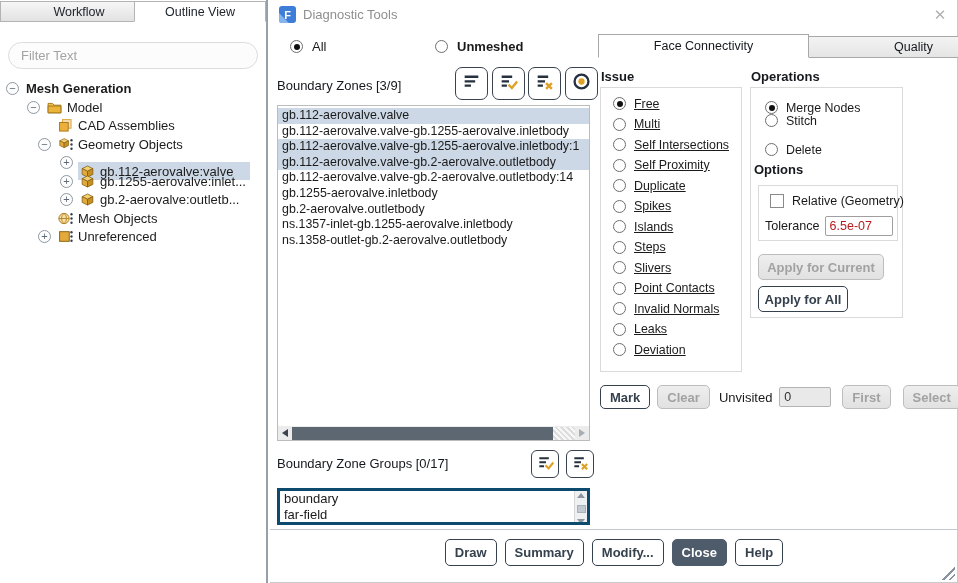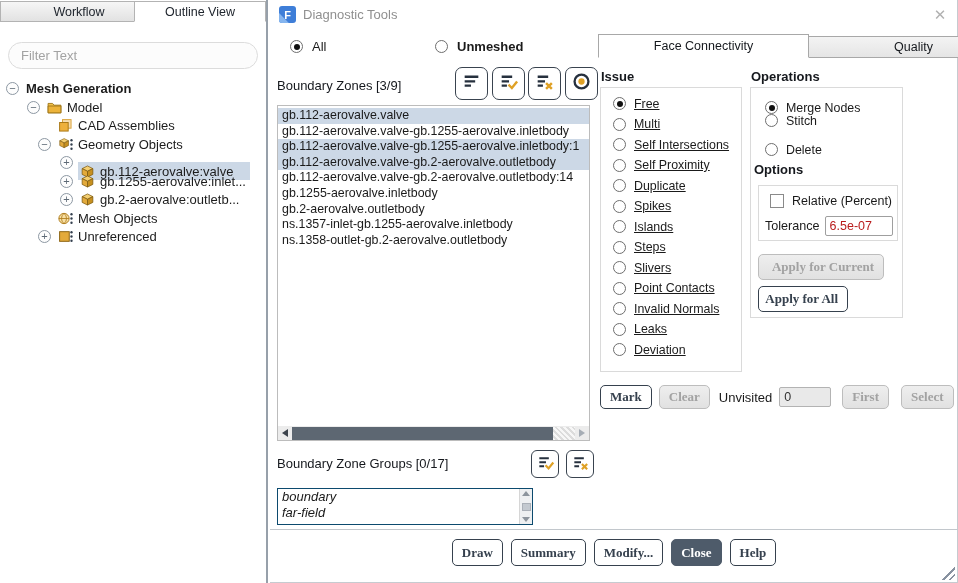--- a/index.html
+++ b/index.html
@@ -65,22 +65,22 @@
   .hscroll{position:absolute;left:0;bottom:0;width:311px;height:14px;background:#ececec;display:flex;align-items:center;}
   .harrow{width:14px;height:14px;display:flex;align-items:center;justify-content:center;flex:none;}
   .tri-left{width:0;height:0;border-top:4px solid transparent;border-bottom:4px solid transparent;
       border-right:6px solid #3d444d;}
   .tri-right{width:0;height:0;border-top:4px solid transparent;border-bottom:4px solid transparent;
       border-left:6px solid #a6adb5;}
   .hthumb{width:261px;height:13px;background:#5d6772;flex:none;}
   .hhatch{width:22px;height:13px;flex:none;
       background:repeating-linear-gradient(45deg,#f7f7f7 0 2px,#dcdcdc 2px 4px);}
 
-  .glist{position:absolute;left:7px;top:488px;width:256px;height:37px;box-sizing:border-box;
-      border:1px solid #0c4a6e;background:#fff;overflow:hidden;font-style:italic;}
+  .glist{position:absolute;left:7px;top:488px;width:313px;height:37px;box-sizing:border-box;
+      border:3px solid #0c4a6e;background:#fff;overflow:hidden;}
   .grow{height:16px;line-height:16px;font-size:13px;padding-left:4px;}
   .vscroll{position:absolute;right:0;top:0;width:13px;height:35px;background:#eef0f2;
       border-left:1px solid #d6d6d6;box-sizing:border-box;display:flex;flex-direction:column;
       align-items:center;justify-content:space-between;padding:2px 0;}
   .tri-up{width:0;height:0;border-left:4px solid transparent;border-right:4px solid transparent;
       border-bottom:5px solid #8d959e;}
   .tri-down{width:0;height:0;border-left:4px solid transparent;border-right:4px solid transparent;
       border-top:5px solid #8d959e;}
   .vthumb{width:9px;height:8px;background:#c3c9d0;border:1px solid #aab0b8;box-sizing:border-box;}
 
@@ -91,22 +91,22 @@
   .ops-box{left:480px;top:87px;width:153px;height:231px;}
   .ops-box .ritem{position:absolute;left:14px;}
   .opt-box{left:7px;top:97px;width:140px;height:56px;position:absolute;border:1px solid #dadada;
       box-sizing:border-box;background:#fff;}
   .rel-row{position:absolute;left:11px;top:8px;display:flex;align-items:center;gap:8px;font-size:12.5px;white-space:nowrap;}
   .tol-row{position:absolute;left:6px;top:30px;display:flex;align-items:center;gap:5px;font-size:12.6px;}
   .tol-input{width:68px;height:20px;border:1px solid #9f9f9f;border-radius:2px;font-size:12.5px;
       padding:0 4px;box-sizing:border-box;font-family:"Liberation Sans",sans-serif;color:#b91c1c;}
 
   .btn{box-sizing:border-box;border:1.5px solid #36414e;border-radius:5px;background:#fff;
-      color:#36414e;font-weight:bold;font-size:13px;display:flex;align-items:center;justify-content:flex-end;
-      padding:3px 9px;white-space:nowrap;font-family:Liberation Serif, serif;}
+      color:#36414e;font-weight:bold;font-size:13px;display:flex;align-items:center;justify-content:center;
+      padding:3px 9px;white-space:nowrap;font-family:Liberation Sans, sans-serif;}
   .btn.disabled{border:1px solid #bdbdbd;background:linear-gradient(#eeeeee,#e1e1e1);color:#a2a2a2;}
   .btn.dark{background:#4e5b6a;border-color:#4e5b6a;color:#fff;}
 
   .apply-cur{position:absolute;left:7px;top:166px;width:126px;height:26px;}
   .apply-all{position:absolute;left:7px;top:198px;width:90px;height:26px;}
 
   .mark-row{position:absolute;left:330px;top:385px;display:flex;align-items:center;gap:7px;font-size:13px;}
   .mark-row .btn{height:24px;}
   .unv-input{width:52px;height:20px;border:1px solid #b3b3b3;border-radius:2px;background:#e9e9e9;
       font-size:12.5px;padding:0 4px;box-sizing:border-box;color:#333;
@@ -440,21 +440,21 @@
       <label class="ritem" style="top:55px;">
           <span class="radio"></span>
           <span>Delete</span>
         </label>
 
       <div class="sec-label" style="left:3px;top:74px;font-weight:bold;">Options</div>
 
       <div class="opt-box">
         <label class="rel-row">
           <span class="checkbox"></span>
-          <span>Relative (Percent)</span>
+          <span>Relative (Geometry)</span>
         </label>
         <div class="tol-row">
           <span>Tolerance</span>
           <input class="tol-input" type="text" value="6.5e-07" style="">
         </div>
       </div>
 
       <div class="btn disabled apply-cur">
           <span>Apply for Current</span>
         </div>

